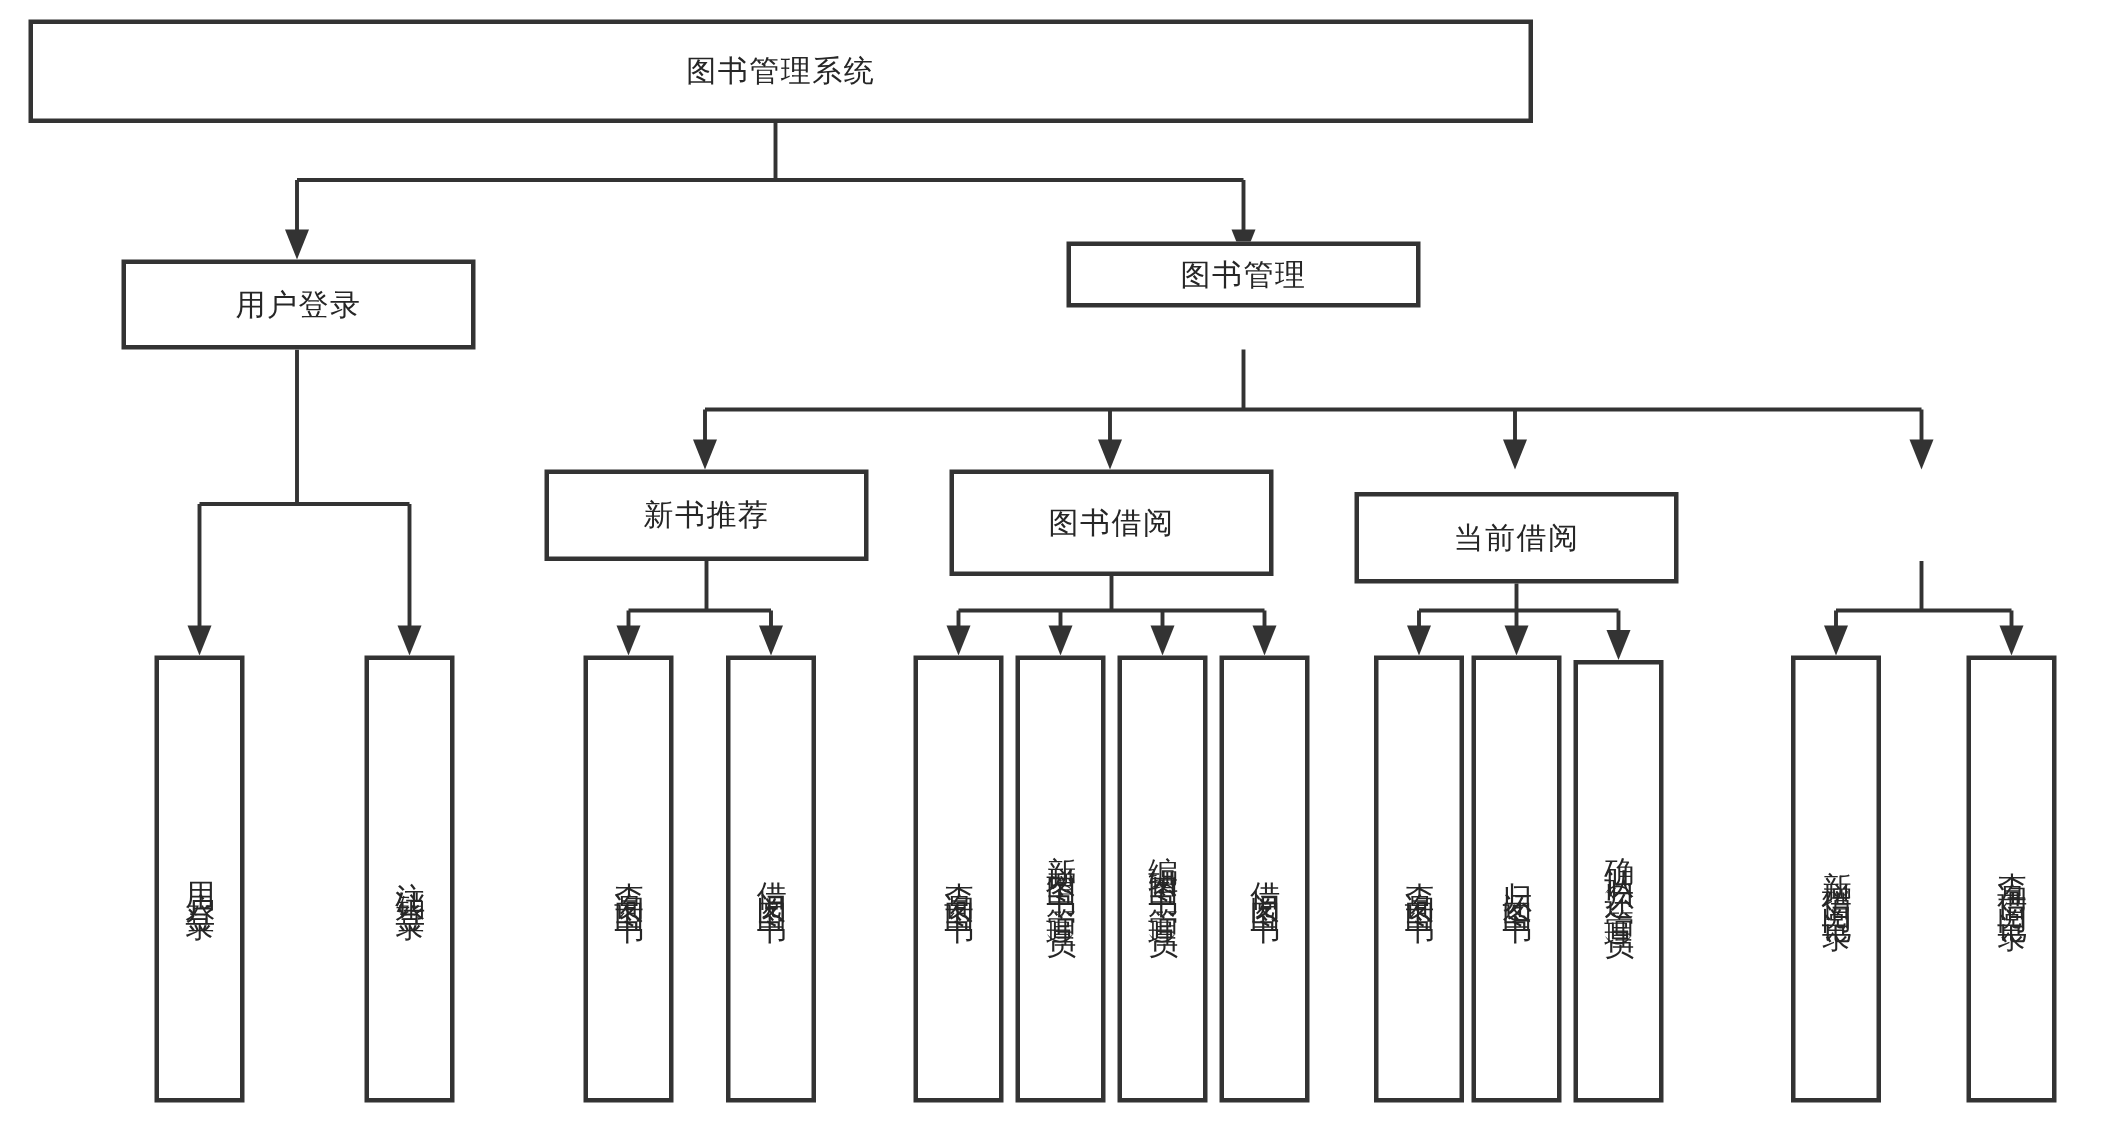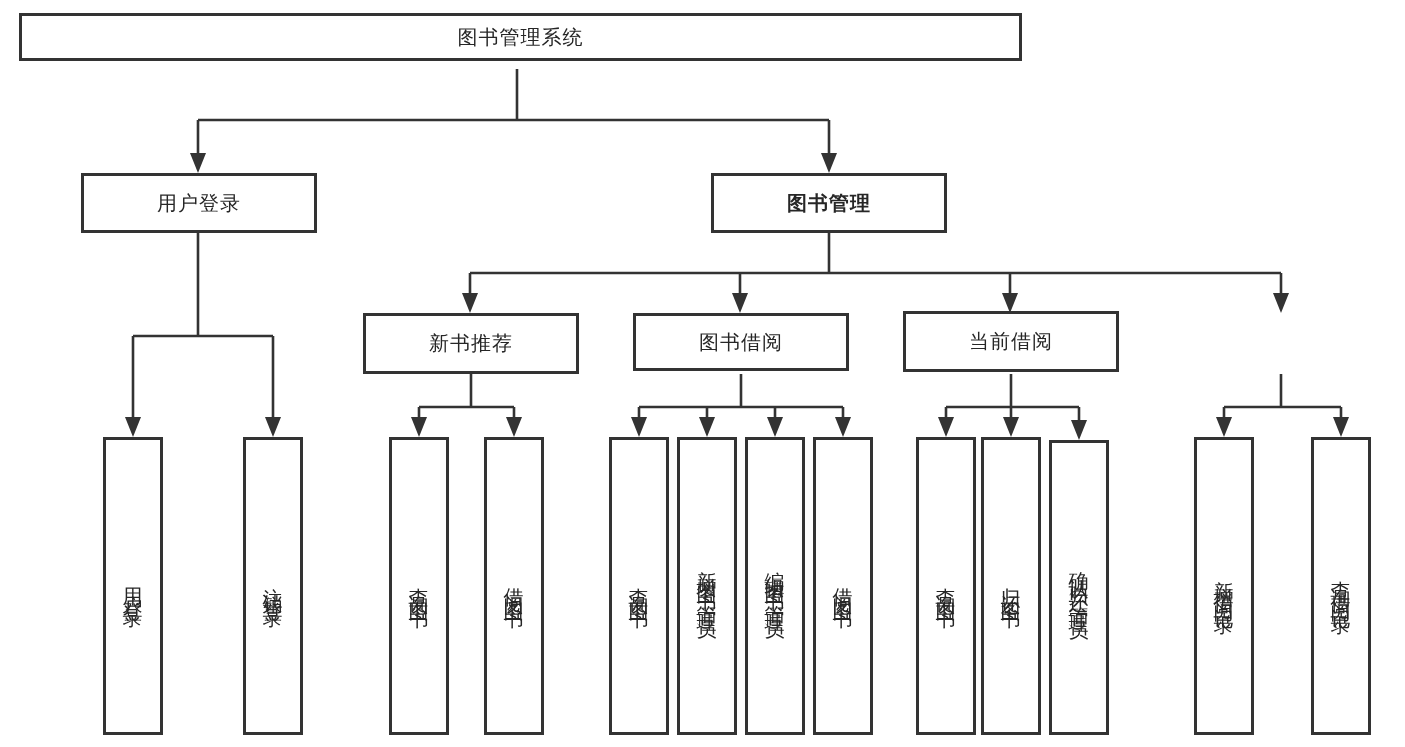--- a/index.html
+++ b/index.html
@@ -92,28 +92,28 @@
       <polygon class="arrow" points="1003,417 1019,417 1011,437"></polygon>
       <polygon class="arrow" points="1071,420 1087,420 1079,440"></polygon>
     </g>
     <g>
       <path class="wire" d="M1281,374 V407 M1224,407 H1341 M1224,407 V420 M1341,407 V420"></path>
       <polygon class="arrow" points="1216,417 1232,417 1224,437"></polygon>
       <polygon class="arrow" points="1333,417 1349,417 1341,437"></polygon>
     </g>
   </svg>
 
-  <div class="node" style="left:19px;top:13px;width:1003px;height:48px;">图书管理系统</div>
+  <div class="node" style="left:19px;top:13px;width:1003px;height:69px;">图书管理系统</div>
 
   <div class="node" style="left:81px;top:173px;width:236px;height:60px;">用户登录</div>
-  <div class="node" style="left:711px;top:173px;width:236px;height:60px;font-weight:bold;">图书管理</div>
+  <div class="node" style="left:711px;top:161px;width:236px;height:44px;">图书管理</div>
 
   <div class="node" style="left:363px;top:313px;width:216px;height:61px;">新书推荐</div>
-  <div class="node" style="left:633px;top:313px;width:216px;height:58px;">图书借阅</div>
-  <div class="node" style="left:903px;top:311px;width:216px;height:61px;">当前借阅</div>
+  <div class="node" style="left:633px;top:313px;width:216px;height:71px;">图书借阅</div>
+  <div class="node" style="left:903px;top:328px;width:216px;height:61px;">当前借阅</div>
 
   <div class="node leaf" style="left:103px;top:437px;width:60px;height:298px;">
     <span class="vtext">用户登录</span>
   </div>
   <div class="node leaf" style="left:243px;top:437px;width:60px;height:298px;">
     <span class="vtext">注销登录</span>
   </div>
 
   <div class="node leaf" style="left:389px;top:437px;width:60px;height:298px;">
     <span class="vtext">查询图书</span>

